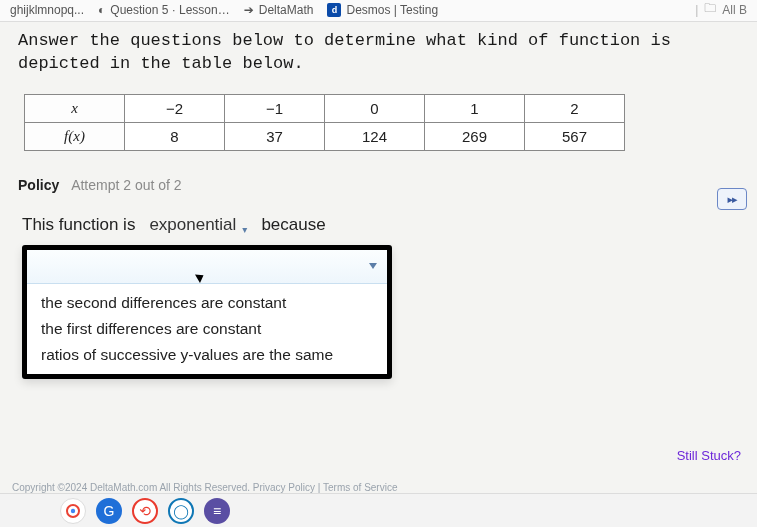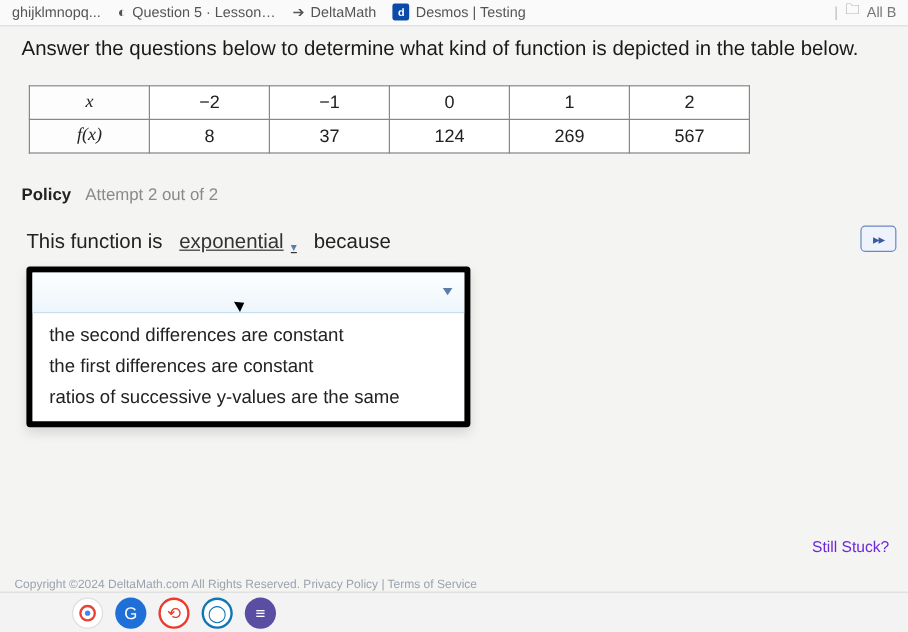--- a/index.html
+++ b/index.html
@@ -27,20 +27,21 @@
   .right-tabs { margin-left: auto; display:flex; align-items:center; gap:6px; color:#777;}
   .sep { color:#bbb; }
   .content {
     padding: 8px 18px 0 18px;
   }
   .prompt {
     font-size: 17px;
     color: #1a1a1a;
     line-height: 1.35;
     margin-bottom: 18px;
+    font-family: Liberation Mono, monospace;
   }
   table.func {
     border-collapse: collapse;
     margin: 4px 0 26px 6px;
   }
   table.func td {
     border: 1px solid #888;
     width: 100px;
     height: 28px;
     text-align: center;
@@ -65,21 +66,20 @@
     align-items: center;
     gap: 8px;
     flex-wrap: wrap;
   }
   .select-inline {
     display:inline-flex;
     align-items:flex-end;
     gap:6px;
     padding: 2px 6px;
     color:#333;
-    text-decoration:underline;
   }
   .chev {
     font-size:10px;
     color:#5b7ea8;
   }
   .dropdown {
     width: 370px;
     border: 5px solid #000000;
     border-radius: 3px;
     background: #fff;

